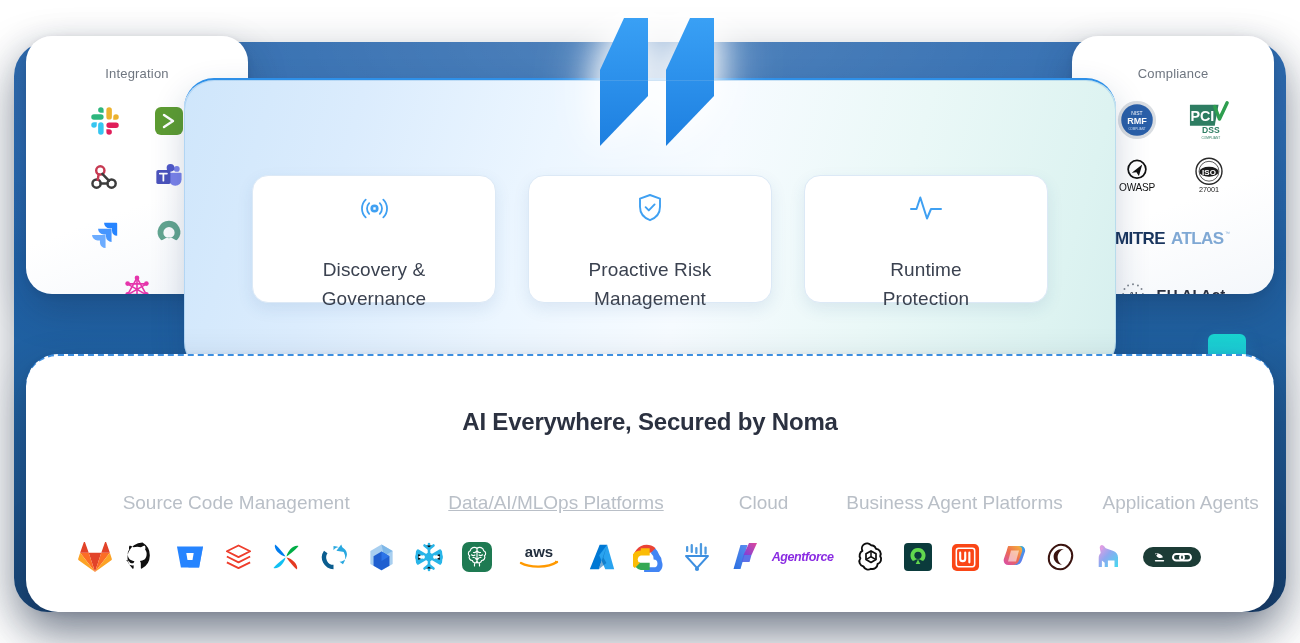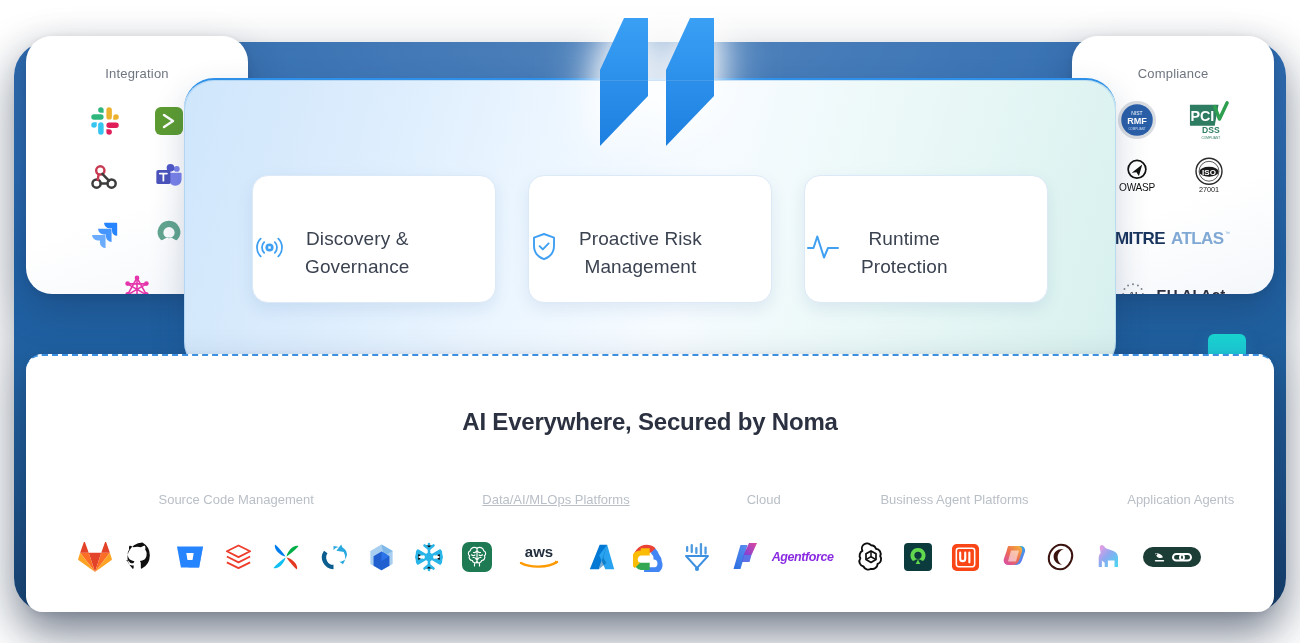--- a/index.html
+++ b/index.html
@@ -100,21 +100,21 @@
   .cards {
     position:absolute; left:0; right:0; top:95px;
     display:flex; justify-content:center; gap:32px;
   }
   .fcard {
     width: 244px; height: 128px;
     background:#ffffff;
     border:1px solid #dce9f6;
     border-radius: 16px;
     box-shadow: 0 6px 16px rgba(40,90,150,.10);
-    display:flex; align-items:center;
+    display:flex; flex-direction:column; align-items:center;
     padding-top:16px;
     gap:20px;
   }
   .fcard .fic { height:36px; display:flex; align-items:center; justify-content:center; }
   .fcard .flabel {
     margin-top:12px; text-align:center;
     font-size:19px; line-height:1.5; color:#3b4250; font-weight:400;
     letter-spacing:.1px;
   }
 
@@ -123,33 +123,33 @@
     position:absolute; left:0; right:0; top:-62px;
     display:flex; justify-content:center;
     filter: drop-shadow(0 0 16px rgba(255,255,255,.95)) drop-shadow(0 0 26px rgba(255,255,255,.8));
   }
 
   
   .bottom-panel {
     position:absolute;
     left:26px; top:354px; width: 1248px; height: 258px;
     background:#ffffff;
-    border-radius: 16px;
+    border-radius: 32px;
     border-top: 2px dashed #3d8fe0;
     box-shadow: 0 18px 40px rgba(25,40,65,.30), 0 2px 6px rgba(25,40,65,.10);
     overflow:hidden;
   }
   .bp-title {
     margin-top: 52px; text-align:center;
     font-size: 24px; font-weight: 700; color:#2b3140;
     letter-spacing:-.2px;
   }
   .cat-row {
     position:absolute; top:136px; left:0; right:0;
-    display:flex; font-size:13px; color:#b9bfc7;
+    display:flex; font-size:19px; color:#b9bfc7;
   }
   .cat { text-align:center; }
   .cat1 { width: 310px; margin-left: 58px; }
   .cat2 { width: 260px; margin-left: 40px; text-decoration: underline; }
   .cat3 { width: 110px; margin-left: 26px; }
   .cat4 { width: 230px; margin-left: 24px; }
   .cat5 { width: 190px; margin-left: 20px; }
 
   .logo-row {
     position:absolute; top:178px; left:46px; right:64px;

